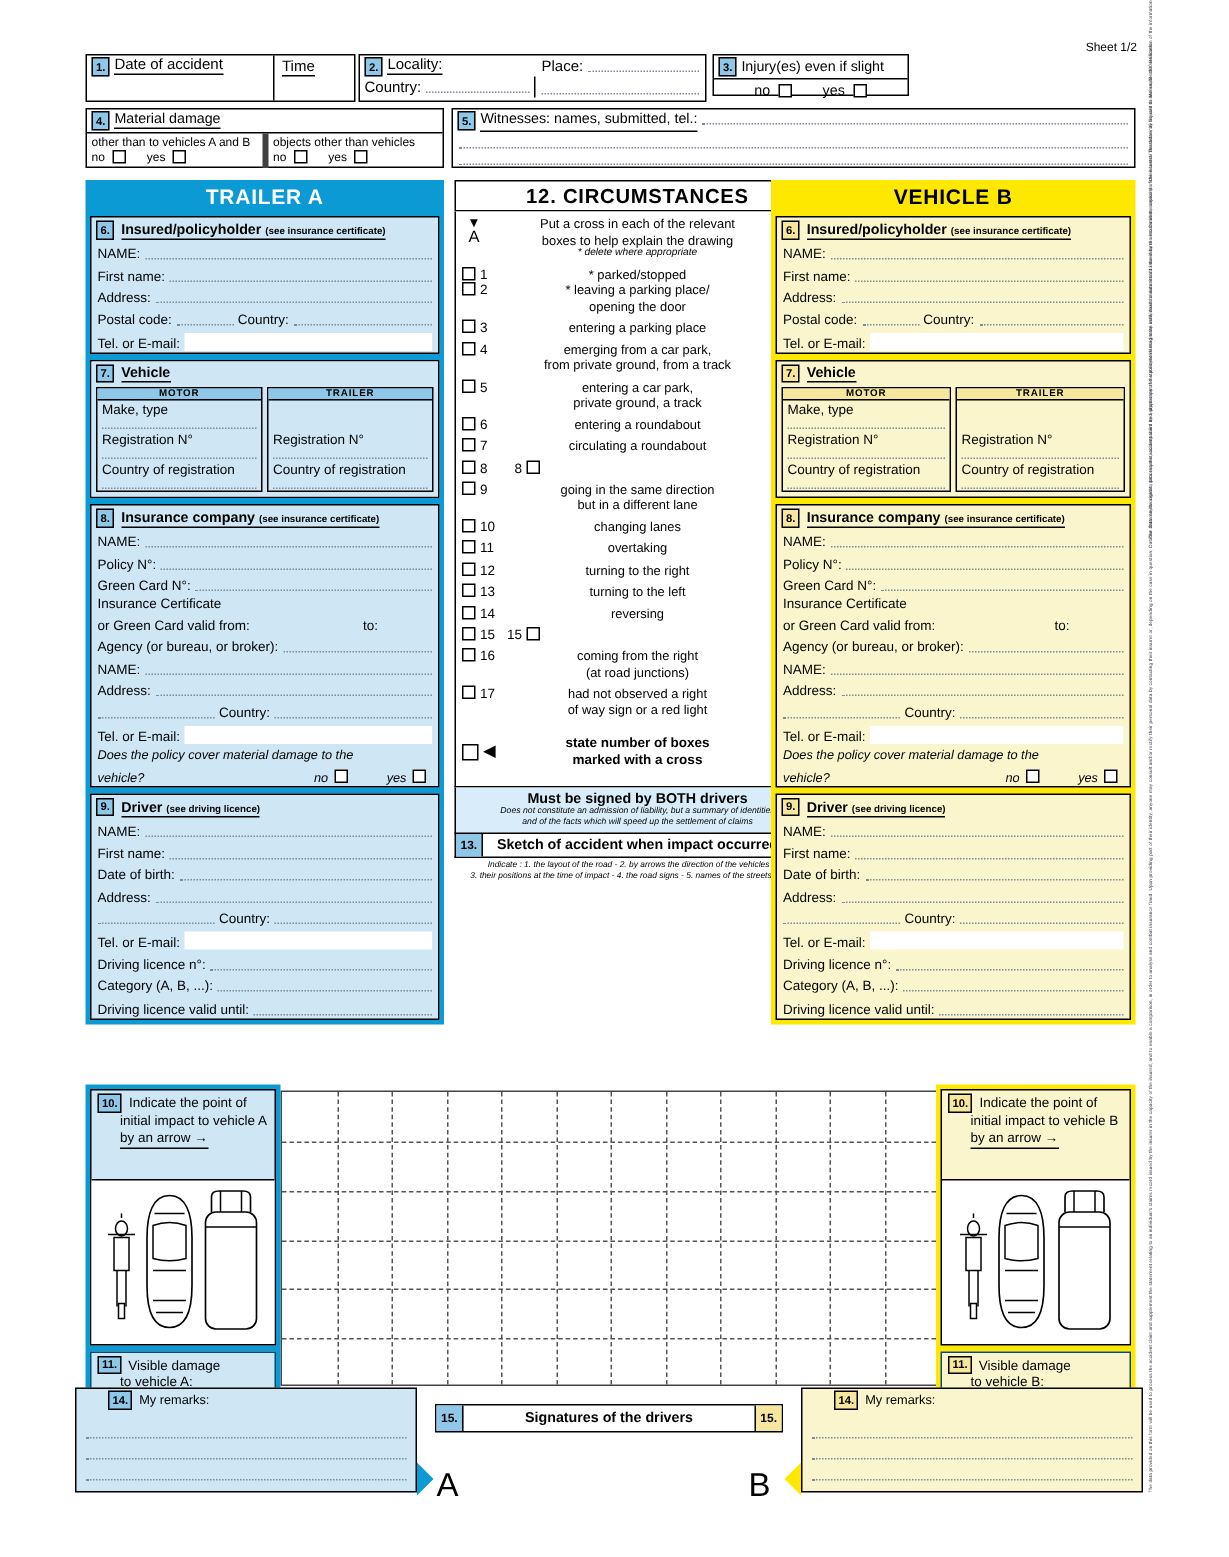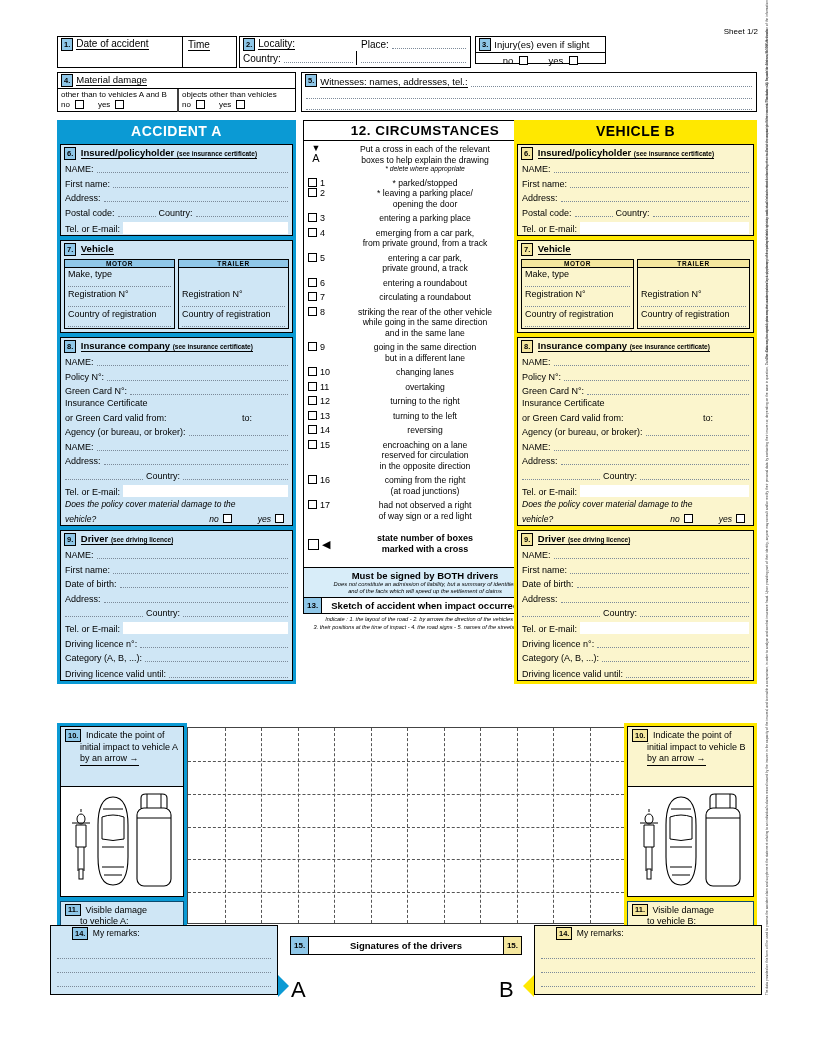--- a/index.html
+++ b/index.html
@@ -31,21 +31,21 @@
     border-bottom:1px solid #000;
     display:inline-block;
     padding-bottom:0px;
   }
   .dots { border-bottom:1.2px dotted #7c8a99; flex:1; height:9px; margin-bottom:1px; }
   .cb {
     display:inline-block; width:9px; height:9px;
     border:1.2px solid #000; background:#fff;
     vertical-align:-1px;
   }
-  .row { display:flex; align-items:flex-end; gap:3px; }
+  .row { display:flex; gap:3px; }
 
   
   .title {
     position:absolute; left:57px; top:14px;
     font-size:20px; font-weight:bold; letter-spacing:-0.3px;
   }
   .sheet { position:absolute; right:61px; top:27px; font-size:8px; }
 
   .box { position:absolute; border:1px solid #000; background:#fff; }
 
@@ -225,21 +225,21 @@
       <span class="cb"></span>
     </div>
   </div>
 
   <div class="box" id="b4">
     <div style="display:flex;align-items:center;gap:3px;padding:1px 3px;">
       <span class="num">4.</span>
       <span class="hdr-line" style="font-size:9.5px;">Material damage</span>
     </div>
     <div style="display:flex;border-top:1px solid #000;height:24px;">
-      <div style="width:121px;border-right:2px solid #404040;padding:1px 3px;">
+      <div style="width:121px;border-right:4px solid #404040;padding:1px 3px;">
         <div style="font-size:8px;">other than to vehicles A and B</div>
         <div style="display:flex;align-items:center;gap:5px;font-size:8px;margin-top:1px;">
           <span>no</span>
           <span class="cb"></span>
           <span style="width:4px"></span>
           <span>yes</span>
           <span class="cb"></span>
         </div>
       </div>
       <div style="flex:1;padding:1px 3px;">
@@ -251,34 +251,34 @@
           <span>yes</span>
           <span class="cb"></span>
         </div>
       </div>
     </div>
   </div>
 
   <div class="box" id="b5">
     <div class="row" style="padding:1px 4px 0 3px;">
       <span class="num" style="margin-bottom:1px;">5.</span>
-      <span class="hdr-line" style="font-size:9.5px;">Witnesses: names, addresses, tel.:</span>
+      <span class="hdr-line" style="font-size:9.5px;">Witnesses: names, submitted, tel.:</span>
       <span class="dots"></span>
     </div>
     <div style="padding:0 4px;">
       <div style="height:11px;border-bottom:1.2px dotted #7c8a99;"></div>
       <div style="height:11px;border-bottom:1.2px dotted #7c8a99;"></div>
     </div>
   </div>
 
   <div class="vtext" style="left:766px; top:74px; height:285px;">The data may be used to process the accident claim and supplement the statement relating to an individual's claims record issued by the insurer in the capacity of the insured. The data may be sold to and enable the verification of the information provided by the policyholder. The data may then be registered in the RSR (special risk) scales.</div>
   <div class="vtext" style="left:766px; top:720px; height:275px;">The data provided on this form will be used to process the accident claim and supplement the statement relating to an individual's claims record issued by the insurer in the capacity of the insured, and to enable a comparison, in order to analyse and combat insurance fraud. Upon providing part of their identity, anyone may consult and/or rectify their personal data by contacting their insurer or, depending on the case in question, Databur. Data on its original, data request, accompanied by a photocopy of the policyholder's identity card, must be submitted to the insurer or to Databur, service de fichier central Bastadon, 35 Square de Meeus, B-1000 Brussels.</div>
 
   <div class="colA">
-    <div class="banner a">ACCIDENT A</div>
+    <div class="banner a">TRAILER A</div>
 
     <div class="sideA" style="padding:2px 3px 3px 3px;">
 
       <div class="panelA">
         <div class="secthead">
           <span class="num">6.</span>
           <span class="t" style="margin-left:2px;"><span>Insured/policyholder</span> <span class="s">(see insurance certificate)</span></span>
         </div>
         <div class="fl">
             <span>NAME:</span>
@@ -548,25 +548,20 @@
             <div class="lb">
               <span>7</span>
               <span class="cb"></span>
             </div>
           </div>
           <div class="crow">
             <div class="la">
               <span class="cb"></span>
               <span>8</span>
             </div>
-            <div class="ctext">
-              <div>striking the rear of the other vehicle</div>
-              <div>while going in the same direction</div>
-              <div>and in the same lane</div>
-            </div>
             <div class="lb">
               <span>8</span>
               <span class="cb"></span>
             </div>
           </div>
           <div class="crow">
             <div class="la">
               <span class="cb"></span>
               <span>9</span>
             </div>
@@ -641,25 +636,20 @@
             </div>
             <div class="lb">
               <span>14</span>
               <span class="cb"></span>
             </div>
           </div>
           <div class="crow">
             <div class="la">
               <span class="cb"></span>
               <span>15</span>
-            </div>
-            <div class="ctext">
-              <div>encroaching on a lane</div>
-              <div>reserved for circulation</div>
-              <div>in the opposite direction</div>
             </div>
             <div class="lb">
               <span>15</span>
               <span class="cb"></span>
             </div>
           </div>
           <div class="crow">
             <div class="la">
               <span class="cb"></span>
               <span>16</span>

